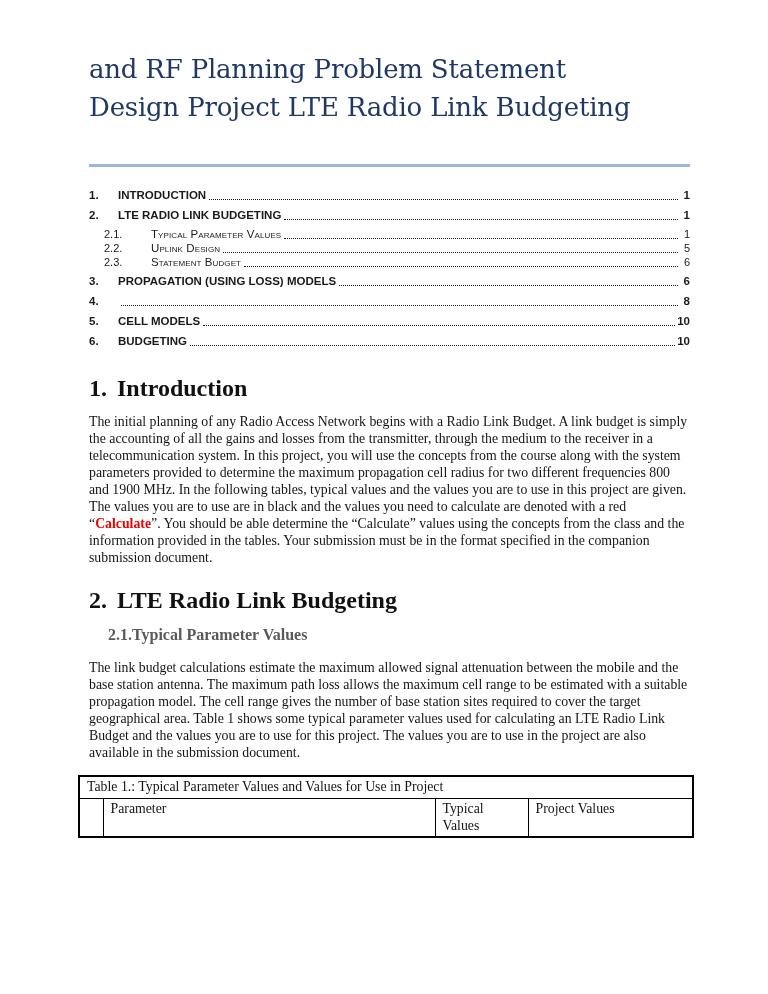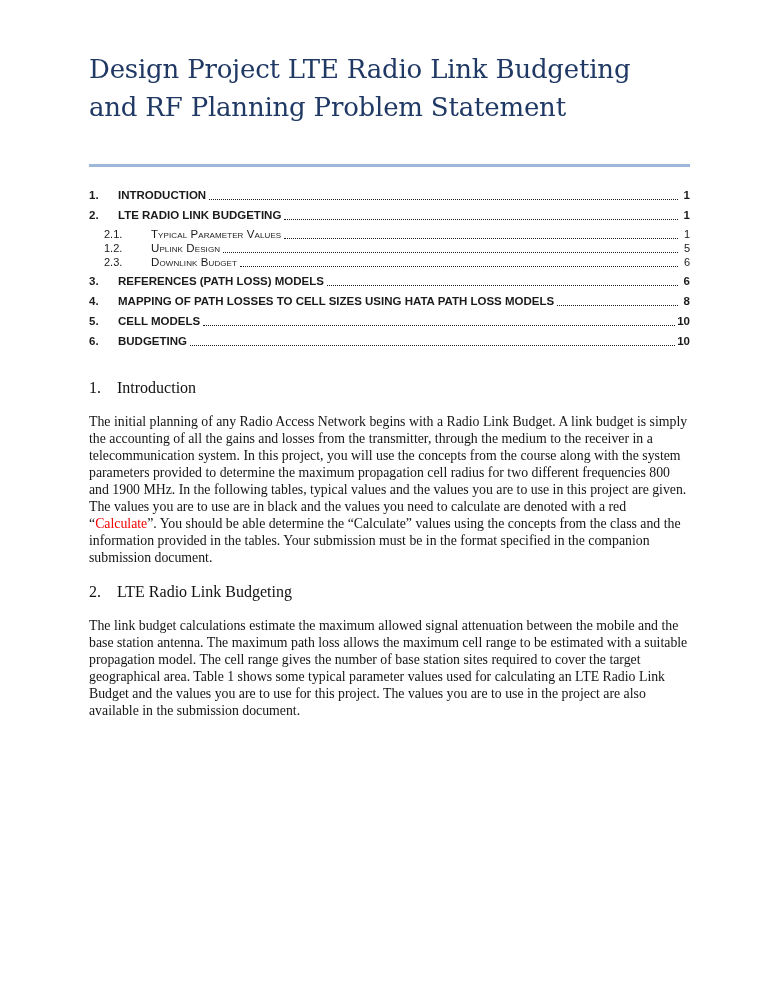--- a/index.html
+++ b/index.html
@@ -24,55 +24,55 @@
   .toc-row.l1 { font-weight:700; font-size:11.5px; line-height:14px; margin:5px 0 6px 0; }
   .toc-row.l2 { font-weight:400; font-size:11px; line-height:13px; margin:1px 0; padding-left:15px; }
   .l1 .toc-num { width:29px; flex-shrink:0; }
   .l2 .toc-num { width:47px; flex-shrink:0; }
   .l2 .toc-label { font-variant:small-caps; font-size:11.5px; letter-spacing:0.1px; }
   .toc-leader { flex:1; border-bottom:1.8px dotted #1a1a1a; align-self:flex-end; margin:0 2px 2px 3px; }
   .l2 .toc-leader { border-bottom-width:1.5px; }
   .toc-page { text-align:right; min-width:10px; }
 
   
-  .h1 { font-weight:400; font-size:16px; line-height:20px; margin:30px 0 0 0; }
-  .h1.sec2 { margin-top:16px; }
+  .h1 { font-weight:700; font-size:24px; line-height:20px; margin:30px 0 0 0; }
+  .h1.sec2 { margin-top:24px; }
   .h-num { display:inline-block; min-width:28px; }
   .h2 {
     font-weight:700; font-size:16px; line-height:18px;
     margin:16px 0 0 19px; color:#595959;
   }
 
   
   .body-para {
     margin:15px 0 0 0; font-size:13.8px; line-height:17px;
     text-align:left; color:#141414;
   }
-  .red { color:#f20000; }
+  .red { color:#f20000;font-weight:bold; }
 
   
   table.t1 {
     border-collapse:collapse; table-layout:fixed;
     width:614px; margin:14px 0 0 -11px;
     border:2px solid #000; font-size:13.8px; line-height:17px; color:#141414;
   }
   table.t1 td { border:1.6px solid #000; padding:1px 7px 2px 7px; vertical-align:top; overflow:hidden; }
   td.cap { height:18px; }
   tr.hdr td { height:34px; }
   col.c0 { width:24px; } col.c1 { width:332px; } col.c2 { width:93px; } col.c3 { width:165px; }
 </style>
 </head>
 <body>
 
 <div class="page">
   <div class="content">
 
     <h1 class="doc-title">
+        <span class="title-line">and RF Planning Problem Statement</span>
         <span class="title-line">Design Project LTE Radio Link Budgeting</span>
-        <span class="title-line">and RF Planning Problem Statement</span>
       </h1>
 
     <div class="title-rule"></div>
 
     <nav class="toc">
       <div class="toc-row l1">
           <span class="toc-num">1.</span>
           <span class="toc-label">INTRODUCTION</span>
           <span class="toc-leader"></span>
           <span class="toc-page">1</span>
@@ -83,40 +83,39 @@
           <span class="toc-leader"></span>
           <span class="toc-page">1</span>
         </div>
       <div class="toc-row l2">
           <span class="toc-num">2.1.</span>
           <span class="toc-label">Typical Parameter Values</span>
           <span class="toc-leader"></span>
           <span class="toc-page">1</span>
         </div>
       <div class="toc-row l2">
-          <span class="toc-num">1.2.</span>
+          <span class="toc-num">2.2.</span>
           <span class="toc-label">Uplink Design</span>
           <span class="toc-leader"></span>
           <span class="toc-page">5</span>
         </div>
       <div class="toc-row l2">
           <span class="toc-num">2.3.</span>
-          <span class="toc-label">Downlink Budget</span>
+          <span class="toc-label">Statement Budget</span>
           <span class="toc-leader"></span>
           <span class="toc-page">6</span>
         </div>
       <div class="toc-row l1">
           <span class="toc-num">3.</span>
-          <span class="toc-label">REFERENCES (PATH LOSS) MODELS</span>
+          <span class="toc-label">PROPAGATION (USING LOSS) MODELS</span>
           <span class="toc-leader"></span>
           <span class="toc-page">6</span>
         </div>
       <div class="toc-row l1">
           <span class="toc-num">4.</span>
-          <span class="toc-label">MAPPING OF PATH LOSSES TO CELL SIZES USING HATA PATH LOSS MODELS</span>
           <span class="toc-leader"></span>
           <span class="toc-page">8</span>
         </div>
       <div class="toc-row l1">
           <span class="toc-num">5.</span>
           <span class="toc-label">CELL MODELS</span>
           <span class="toc-leader"></span>
           <span class="toc-page">10</span>
         </div>
       <div class="toc-row l1">
@@ -126,18 +125,38 @@
           <span class="toc-page">10</span>
         </div>
     </nav>
 
     <div class="h1"><span class="h-num">1.</span><span>Introduction</span></div>
 
     <p class="body-para"><span>The initial planning of any Radio Access Network begins with a Radio Link Budget. A link budget is simply the accounting of all the gains and losses from the transmitter, through the medium to the receiver in a telecommunication system. In this project, you will use the concepts from the course along with the system parameters provided to determine the maximum propagation cell radius for two different frequencies 800 and 1900 MHz. In the following tables, typical values and the values you are to use in this project are given. The values you are to use are in black and the values you need to calculate are denoted with a red “</span><span class="red">Calculate</span><span>”. You should be able determine the “Calculate” values using the concepts from the class and the information provided in the tables. Your submission must be in the format specified in the companion submission document.</span></p>
 
     <div class="h1 sec2"><span class="h-num">2.</span><span>LTE Radio Link Budgeting</span></div>
 
+    <div class="h2"><span>2.1.</span><span>Typical Parameter Values</span></div>
 
     <p class="body-para">The link budget calculations estimate the maximum allowed signal attenuation between the mobile and the base station antenna. The maximum path loss allows the maximum cell range to be estimated with a suitable propagation model. The cell range gives the number of base station sites required to cover the target geographical area. Table 1 shows some typical parameter values used for calculating an LTE Radio Link Budget and the values you are to use for this project. The values you are to use in the project are also available in the submission document.</p>
 
+    <table class="t1">
+      <colgroup>
+          <col class="c0">
+          <col class="c1">
+          <col class="c2">
+          <col class="c3">
+        </colgroup>
+      <tbody>
+          <tr>
+        <td colspan="4" class="cap">Table 1.: Typical Parameter Values and Values for Use in Project</td>
+      </tr>
+      <tr class="hdr">
+        <td></td>
+        <td>Parameter</td>
+        <td>Typical Values</td>
+        <td>Project Values</td>
+      </tr>
+    </tbody>
+      </table>
 
   </div>
 </div>
 
 </body></html>

